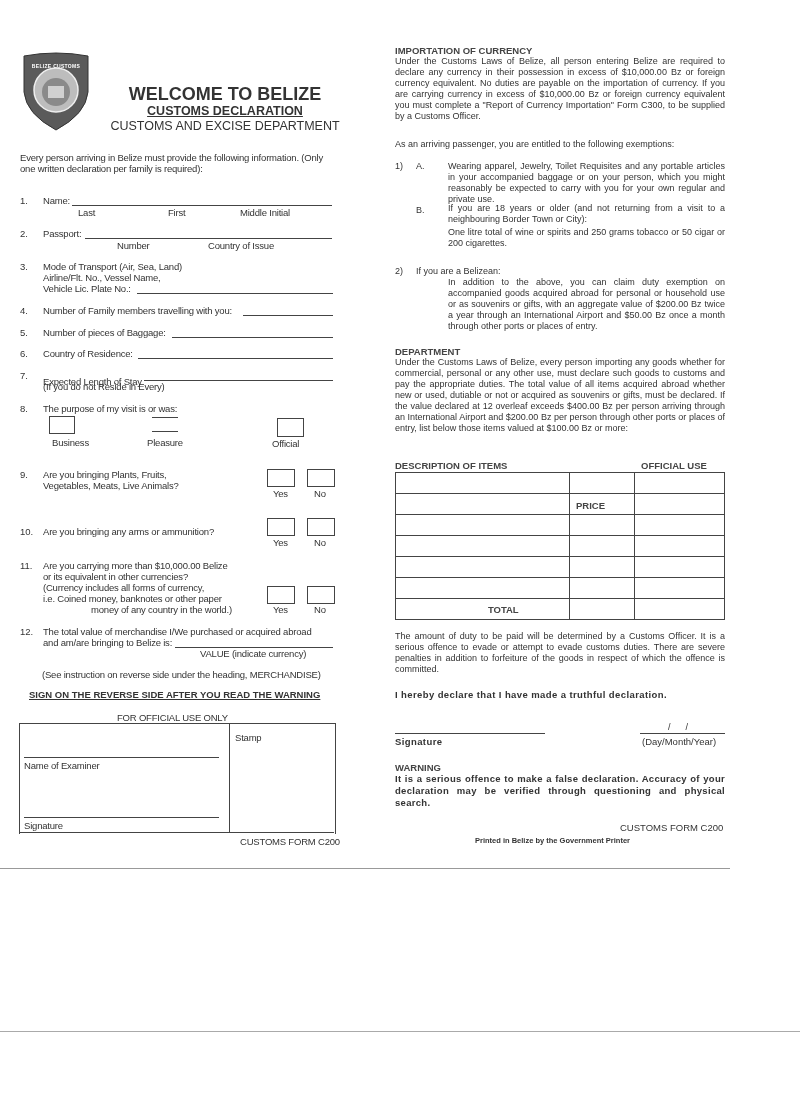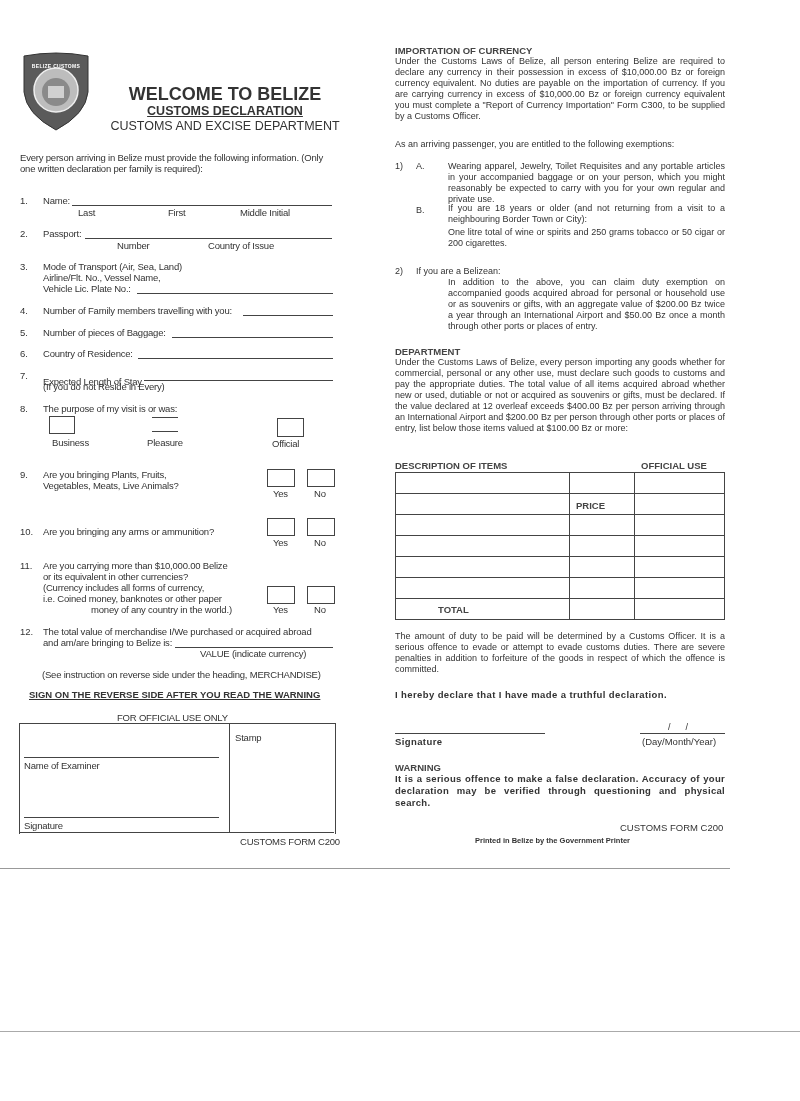--- a/index.html
+++ b/index.html
@@ -191,21 +191,21 @@
     <td></td>
     <td></td>
     <td></td>
   </tr>
   <tr>
     <td></td>
     <td></td>
     <td></td>
   </tr>
   <tr>
-    <td style="padding-left:42px;font-weight:bold;color:#444;">TOTAL</td>
+    <td style="padding-left:42px;font-weight:bold;color:#444;text-align:center;">TOTAL</td>
     <td></td>
     <td></td>
   </tr>
 </tbody>
   </table>
 
 <div class="abs rt" style="left:395px;top:631px;width:330px;">The amount of duty to be paid will be determined by a Customs Officer. It is a serious offence to evade or attempt to evade customs duties. There are severe penalties in addition to forfeiture of the goods in respect of which the offence is committed.</div>
 
 <div class="abs" style="left:395px;top:689px;font-size:9.5px;font-weight:bold;color:#333;letter-spacing:0.4px;">I hereby declare that I have made a truthful declaration.</div>
 

